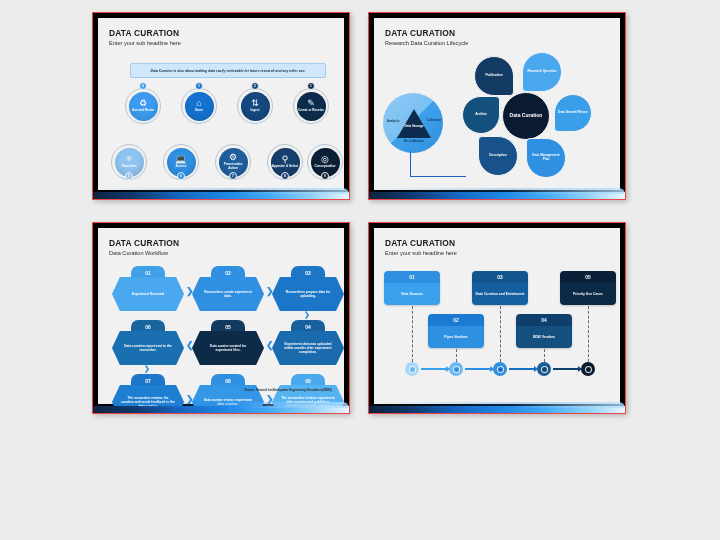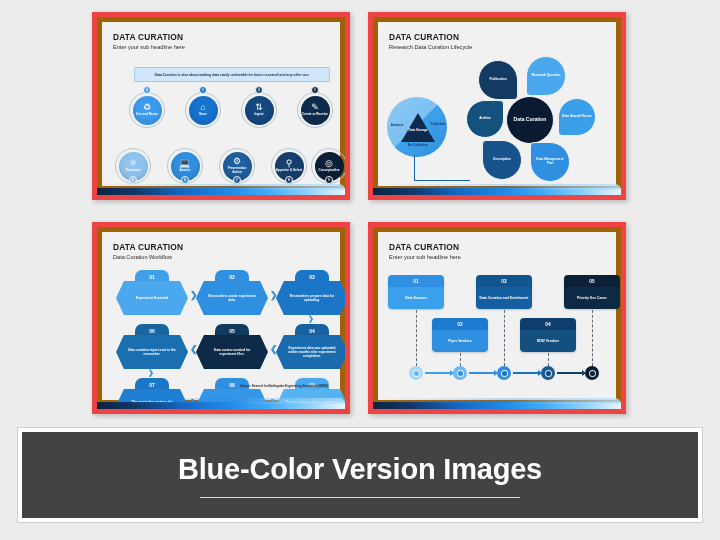--- a/index.html
+++ b/index.html
@@ -7,22 +7,22 @@
     width: 720px; height: 540px;
     background: #ececec;
     font-family: "Liberation Sans", sans-serif;
     overflow: hidden;
   }
   .page { position: relative; width: 720px; height: 540px; }
 
   
   .slide {
     position: absolute;
-    background: #a16207;
-    border: 5px solid #ef4444;
+    background: #000000;
+    border: 1px solid #ef4444;
     box-shadow: 2px 2px 5px rgba(0,0,0,0.22);
     overflow: hidden;
   }
   .slide-inner { position: absolute; inset: 5px 5px 9px 5px; background: #f1f1f1; }
   .s1 { left: 92px;  top: 12px;  width: 258px; height: 188px; }
   .s2 { left: 368px; top: 12px;  width: 258px; height: 188px; }
   .s3 { left: 92px;  top: 222px; width: 258px; height: 192px; }
   .s4 { left: 368px; top: 222px; width: 258px; height: 192px; }
 
   .wave {
@@ -371,20 +371,14 @@
         </div>
 
       <div class="arrow" style="left:47px;  top:140px; width:26px; background:#3ba1ec; color:#3ba1ec;"></div>
       <div class="arrow" style="left:91px;  top:140px; width:26px; background:#2f8fe0; color:#2f8fe0;"></div>
       <div class="arrow" style="left:135px; top:140px; width:26px; background:#1670c4; color:#1670c4;"></div>
       <div class="arrow" style="left:179px; top:140px; width:26px; background:#0f3f6d; color:#0f3f6d;"></div>
     </div>
     <div class="wave"></div>
   </div>
 
-  <div class="banner">
-    <div class="banner-in">
-      <h1>Blue-Color Version Images</h1>
-      <div class="banner-rule"></div>
-    </div>
-  </div>
 
 </div>
 
 </body></html>

